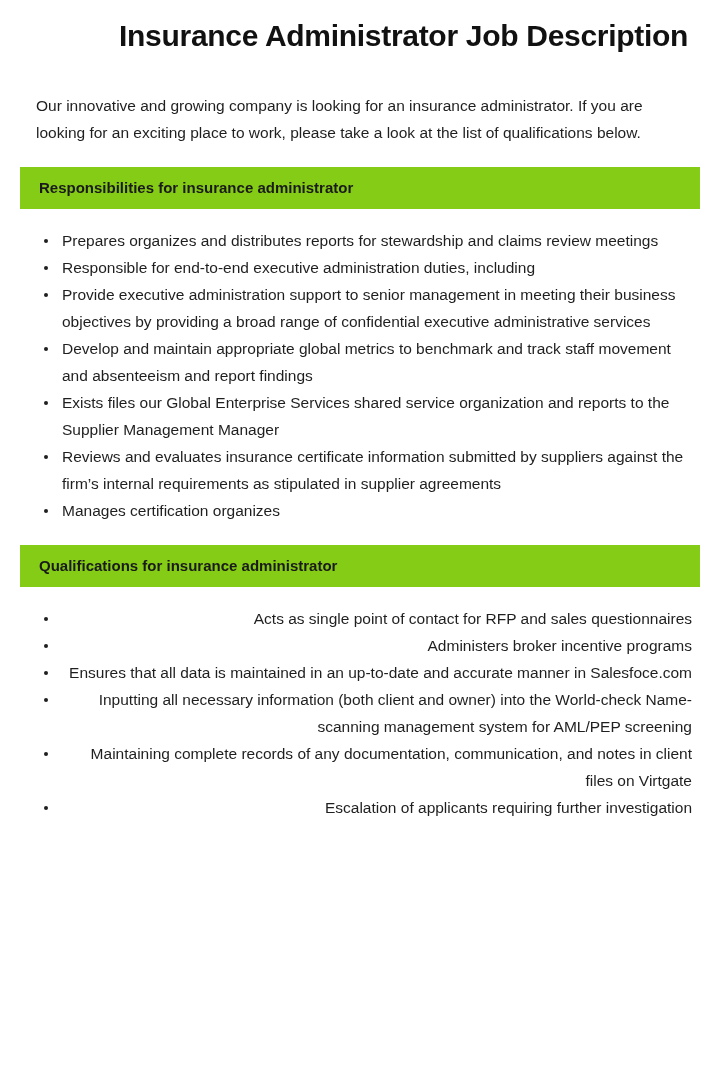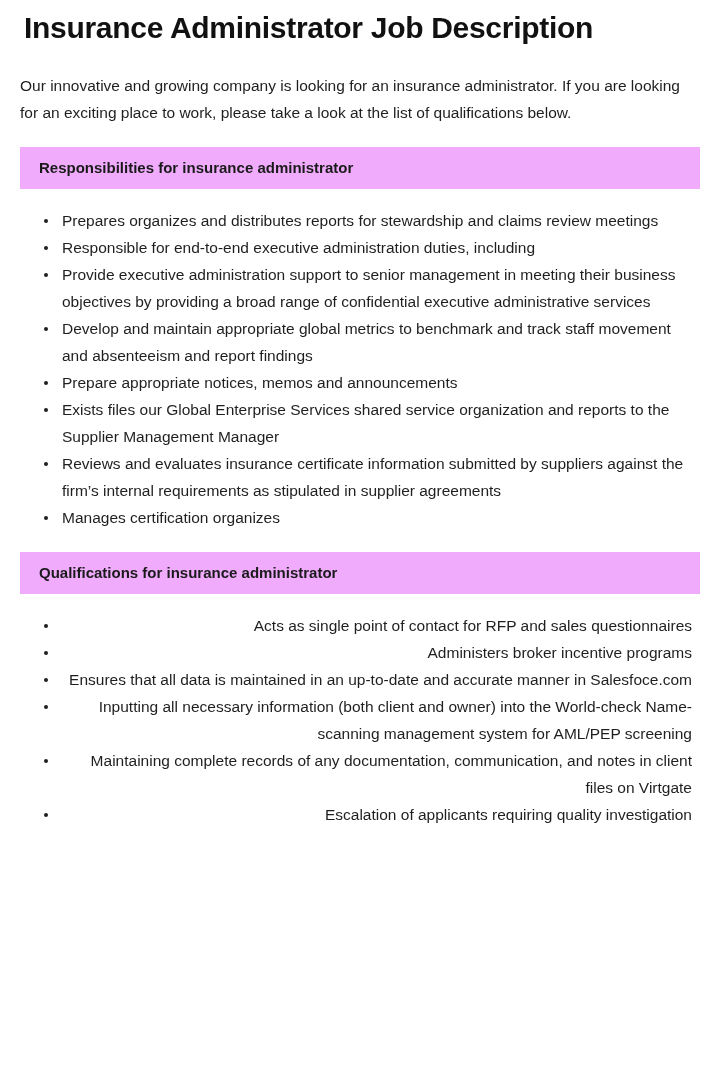--- a/index.html
+++ b/index.html
@@ -19,47 +19,47 @@
 
   .page {
     position: relative;
     width: 720px;
     height: 1084px;
     box-sizing: border-box;
   }
 
   
   .doc-title {
-    margin: 4px;
+    margin: 12px;
     padding: 6px 20px 0 20px;
-    text-align: left;
+    text-align: right;
     font-size: 30px;
     font-weight: 700;
     line-height: 36px;
     letter-spacing: -0.3px;
     color: #111111;
   }
 
   
   .intro {
-    margin: 0;
+    margin: 16px;
     padding: 22px 37px 0 20px;
     font-size: 15.5px;
     line-height: 27px;
     color: #1f1f1f;
     text-align: left;
   }
 
   
   .section {
     margin-top: 21px;
   }
   .section-header {
     margin: 0 20px;
-    background: #f0abfc;
+    background: #84cc16;
     height: 42px;
     display: flex;
     align-items: center;
     padding-left: 19px;
     box-sizing: border-box;
   }
   .section-header-text {
     font-size: 15px;
     font-weight: 700;
     color: #1a1a1a;
@@ -110,34 +110,33 @@
 
   <div class="section">
     <div class="section-header">
       <span class="section-header-text">Responsibilities for insurance administrator</span>
     </div>
     <ul class="bullet-list list-responsibilities">
         <li class="bullet-item">Prepares organizes and distributes reports for stewardship and claims review meetings</li>
         <li class="bullet-item">Responsible for end-to-end executive administration duties, including</li>
         <li class="bullet-item">Provide executive administration support to senior management in meeting their business objectives by providing a broad range of confidential executive administrative services</li>
         <li class="bullet-item">Develop and maintain appropriate global metrics to benchmark and track staff movement and absenteeism and report findings</li>
-        <li class="bullet-item">Prepare appropriate notices, memos and announcements</li>
         <li class="bullet-item">Exists files our Global Enterprise Services shared service organization and reports to the Supplier Management Manager</li>
         <li class="bullet-item">Reviews and evaluates insurance certificate information submitted by suppliers against the firm’s internal requirements as stipulated in supplier agreements</li>
         <li class="bullet-item">Manages certification organizes</li>
       </ul>
   </div>
 
   <div class="section">
     <div class="section-header">
       <span class="section-header-text">Qualifications for insurance administrator</span>
     </div>
     <ul class="bullet-list list-qualifications">
         <li class="bullet-item">Acts as single point of contact for RFP and sales questionnaires</li>
         <li class="bullet-item">Administers broker incentive programs</li>
         <li class="bullet-item">Ensures that all data is maintained in an up-to-date and accurate manner in Salesfoce.com</li>
         <li class="bullet-item">Inputting all necessary information (both client and owner) into the World-check Name-scanning management system for AML/PEP screening</li>
         <li class="bullet-item">Maintaining complete records of any documentation, communication, and notes in client files on Virtgate</li>
-        <li class="bullet-item">Escalation of applicants requiring quality investigation</li>
+        <li class="bullet-item">Escalation of applicants requiring further investigation</li>
       </ul>
   </div>
 
 </div>
 
 </body></html>

